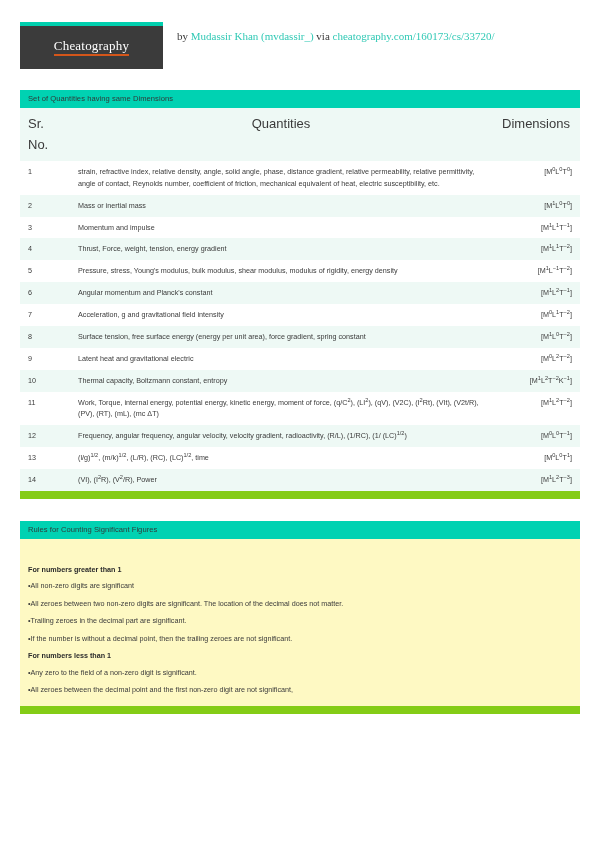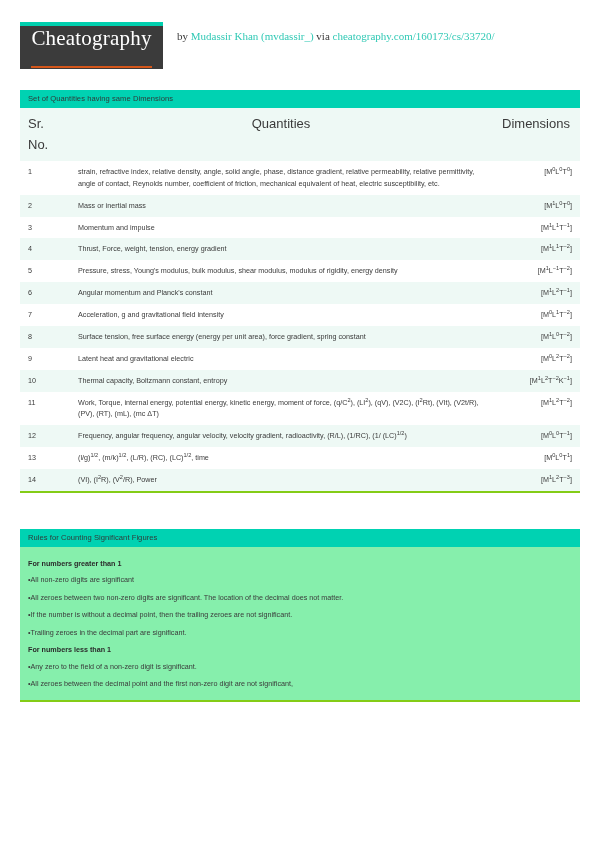--- a/index.html
+++ b/index.html
@@ -36,25 +36,25 @@
     background: #3b3b3b;
     border-top: 4px solid #00cfae;
     box-sizing: border-box;
     display: flex;
     align-items: center;
     justify-content: center;
     flex: 0 0 auto;
   }
   .logo-text {
     font-family: "Liberation Serif", serif;
-    font-size: 21px;
+    font-size: 13px;
     color: #ffffff;
     letter-spacing: .2px;
     border-bottom: 2px solid #d4561a;
-    padding-bottom: 15px;
+    padding-bottom: 1px;
     line-height: 1.1;
   }
   .header-text {
     padding-top: 7px;
     line-height: 1.35;
   }
   .sheet-title {
     font-family: "Liberation Serif", serif;
     font-size: 13.5px;
     color: #31c9b5;
@@ -67,22 +67,22 @@
     font-size: 11px;
     color: #3b3b3b;
   }
   .byline .lnk {
     color: #31c9b5;
     text-decoration: none;
   }
 
   
   .card {
-    border-bottom: 2px solid #84cc16;
-    margin-bottom: 36px;
+    border-bottom: 8px solid #84cc16;
+    margin-bottom: 22px;
   }
   .card-header {
     background: #00d2b2;
     color: #2f3b3a;
     font-size: 7.6px;
     padding: 4px 8px 5px 8px;
     letter-spacing: .05px;
   }
 
   
@@ -111,22 +111,22 @@
   td.cell-qty { color: #3a3a3a; }
   td.cell-dim { width: 72px; text-align: right; color: #3a3a3a; white-space: normal; }
 
   tr.row-odd  td { background: #ffffff; }
   tr.row-even td { background: #eef9f5; }
 
   sup { font-size: 0.78em; vertical-align: super; line-height: 0; }
 
   
   .rules-body {
-    background: #86efac;
-    padding: 8px 8px 8px 8px;
+    background: #fef9c3;
+    padding: 22px 8px 8px 8px;
     font-size: 7.2px;
     color: #3a3a3a;
   }
   .rules-body .rule-head {
     font-weight: bold;
     color: #2b2b2b;
     margin: 3px 0 5px 0;
     line-height: 1.6;
   }
   .rules-body .rule-item {
@@ -235,21 +235,21 @@
         </tbody>
     </table>
   </div>
 
   <div class="card">
     <div class="card-header">Rules for Counting Significant Figures</div>
     <div class="rules-body" id="rules-body">
         <div class="rule-head">For numbers greater than 1</div>
         <div class="rule-item">•All non-zero digits are significant</div>
         <div class="rule-item">•All zeroes between two non-zero digits are significant. The location of the decimal does not matter.</div>
+        <div class="rule-item">•Trailing zeroes in the decimal part are significant.</div>
         <div class="rule-item">•If the number is without a decimal point, then the trailing zeroes are not significant.</div>
-        <div class="rule-item">•Trailing zeroes in the decimal part are significant.</div>
         <div class="rule-head">For numbers less than 1</div>
         <div class="rule-item">•Any zero to the field of a non-zero digit is significant.</div>
         <div class="rule-item">•All zeroes between the decimal point and the first non-zero digit are not significant,</div>
       </div>
   </div>
 
 </div>
 
 </body></html>

